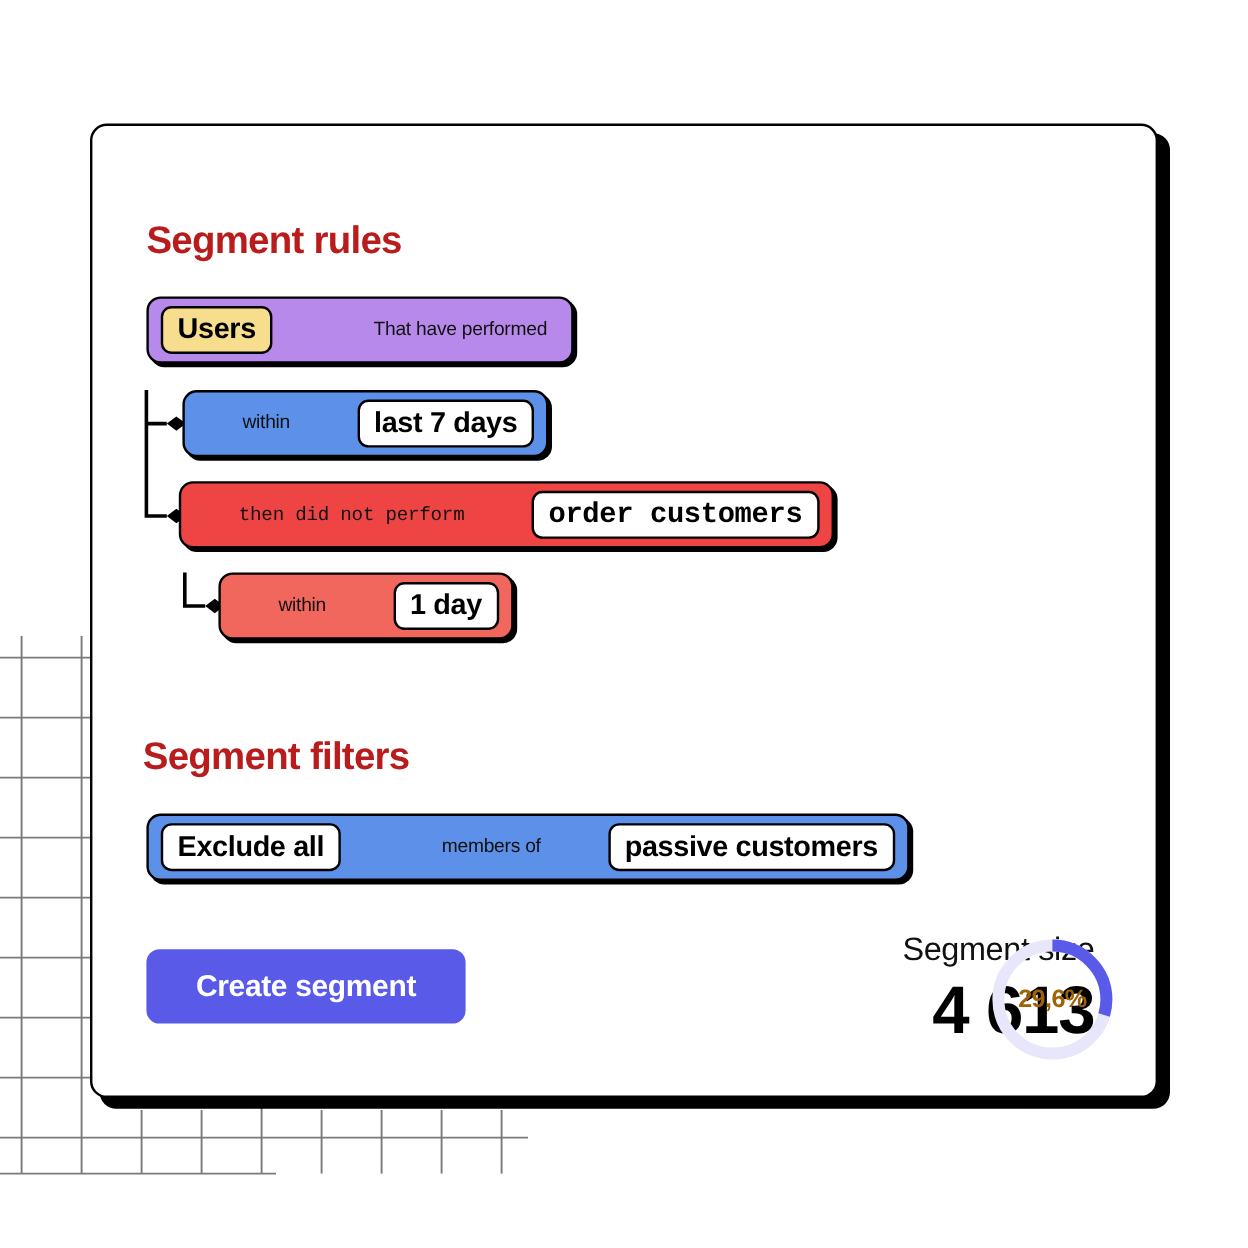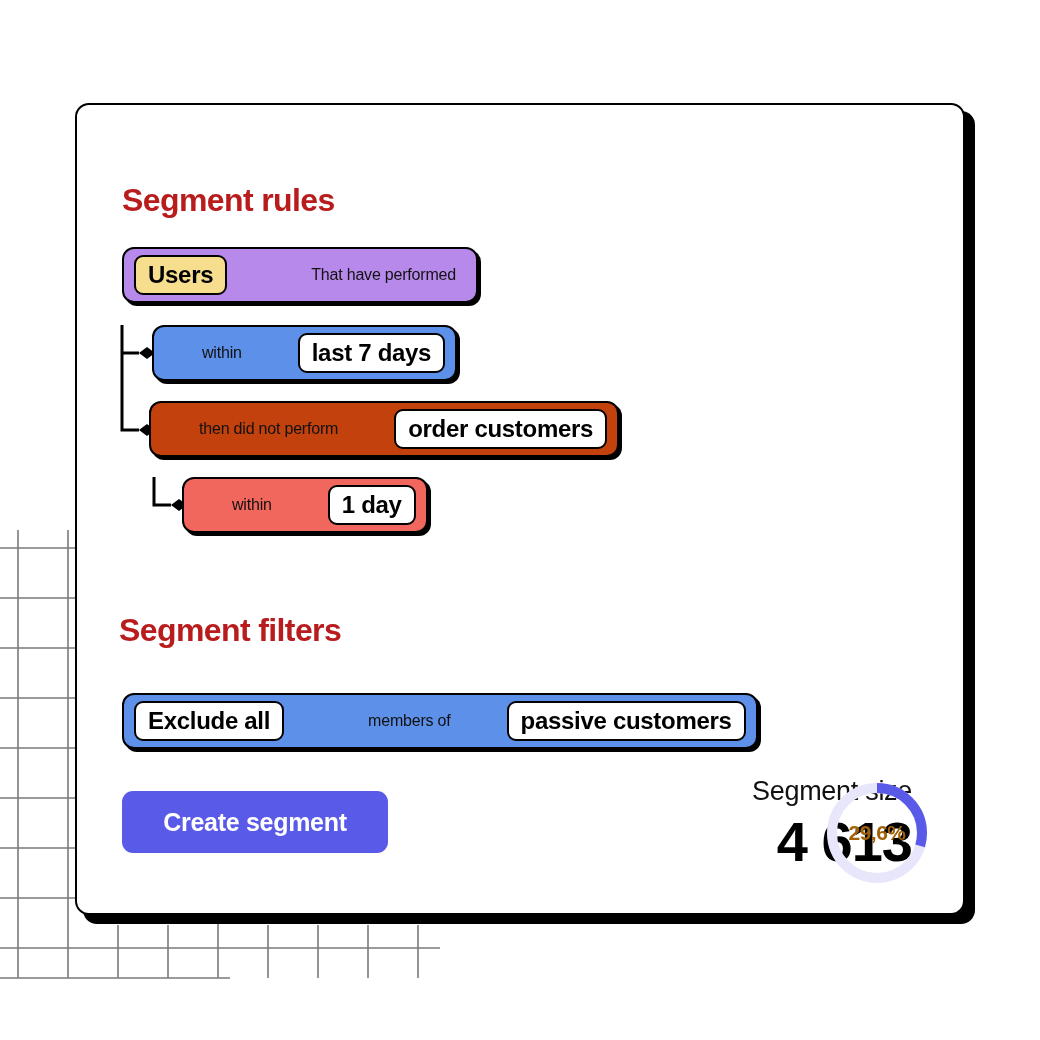--- a/index.html
+++ b/index.html
@@ -96,21 +96,21 @@
     letter-spacing: -0.3px;
     box-sizing: border-box;
   }
   .chip.white { background: #ffffff; }
   .chip.yellow { background: #f7dd8e; }
 
   #rule-0 { left: 45px; top: 142px; background: #b789ea; }
   #rule-1 { left: 75px; top: 220px; background: #5d90e8; }
   #rule-2 { left: 72px; top: 296px; background: #4cbfa9; }
   #rule-3 { left: 105px; top: 372px; background: #f2675d; }
-  #filter-0 { left: 45px; top: 588px; background: #5d90e8; }
+  #filter-0 { left: 45px; top: 573px; background: #5d90e8; }
 
   
   #connectors {
     position: absolute;
     left: 0;
     top: 0;
     width: 890px;
     height: 812px;
     pointer-events: none;
   }
@@ -227,21 +227,21 @@
   <div class="pill" id="rule-0" style="background: rgb(183, 137, 234);">
     <span class="chip yellow">Users</span>
     <span class="pill-text">That have performed</span>
   </div>
 
   <div class="pill" id="rule-1" style="background: rgb(93, 144, 232);">
     <span class="pill-text">within</span>
     <span class="chip white">last 7 days</span>
   </div>
 
-  <div class="pill" id="rule-2" style="background: #c2410c;">
+  <div class="pill" id="rule-2" style="background: #ef4444; font-family: Liberation Mono, monospace;">
     <span class="pill-text">then did not perform</span>
     <span class="chip white">order customers</span>
   </div>
 
   <div class="pill" id="rule-3" style="background: rgb(242, 103, 93);">
     <span class="pill-text">within</span>
     <span class="chip white">1 day</span>
   </div>
 
   <h2 class="section-title" id="filters-title">Segment filters</h2>

